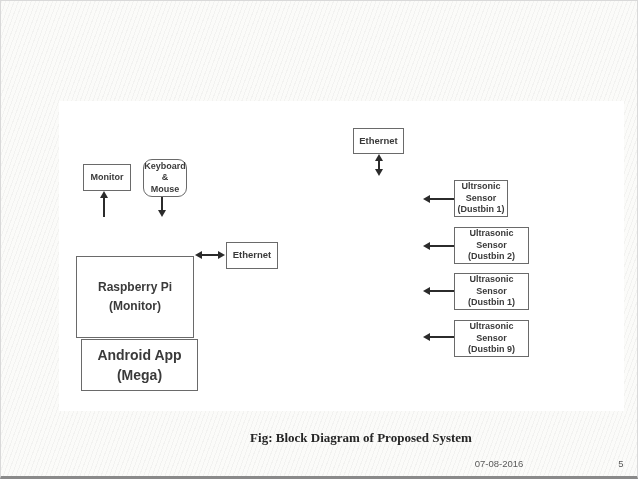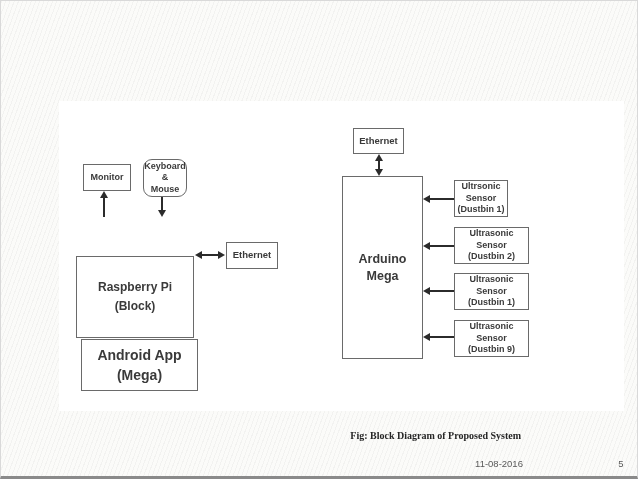--- a/index.html
+++ b/index.html
@@ -28,22 +28,22 @@
     display:flex;flex-direction:column;align-items:center;justify-content:center;
     text-align:center;color:#3a3a3a;font-weight:bold;line-height:1.3;
   }
   .line{position:absolute;background:#2b2b2b;}
   .head{position:absolute;width:0;height:0;}
   .head.up{border-left:4px solid transparent;border-right:4px solid transparent;border-bottom:7px solid #2b2b2b;}
   .head.down{border-left:4px solid transparent;border-right:4px solid transparent;border-top:7px solid #2b2b2b;}
   .head.left{border-top:4px solid transparent;border-bottom:4px solid transparent;border-right:7px solid #2b2b2b;}
   .head.right{border-top:4px solid transparent;border-bottom:4px solid transparent;border-left:7px solid #2b2b2b;}
   .caption{
-    position:absolute;top:429px;left:200px;width:320px;text-align:right;
-    font-family:"Liberation Serif",serif;font-weight:700;font-size:10px;color:#262626;
+    position:absolute;top:429px;left:200px;width:320px;text-align:center;
+    font-family:"Liberation Serif",serif;font-weight:700;font-size:13px;color:#262626;
   }
   .footer-date{
     position:absolute;top:457px;left:440px;width:116px;text-align:center;
     font-size:9.5px;color:#595959;
   }
   .footer-page{
     position:absolute;top:457px;right:6px;width:20px;text-align:center;
     font-size:9.5px;color:#595959;
   }
 </style>
@@ -60,39 +60,36 @@
     </div>
 
     <div class="box" style="left:84px;top:58px;width:44px;height:38px;font-size:9px;line-height:1.25;border-radius:9px;">
       <span>Keyboard</span>
       <span>&amp;</span>
       <span>Mouse</span>
     </div>
 
     <div class="box" style="left:17px;top:116px;width:118px;height:82px;font-size:12px;line-height:1.55;margin-top:39px;">
       <span>Raspberry Pi</span>
-      <span>(Block)</span>
+      <span>(Monitor)</span>
     </div>
 
     <div class="box" style="left:167px;top:141px;width:52px;height:27px;font-size:9.5px;">
       <span>Ethernet</span>
     </div>
 
     <div class="box" style="left:22px;top:238px;width:117px;height:52px;font-size:14px;line-height:1.45;">
       <span>Android App</span>
       <span>(Mega)</span>
     </div>
 
     <div class="box" style="left:294px;top:27px;width:51px;height:26px;font-size:9.5px;">
       <span>Ethernet</span>
     </div>
 
-    <div class="box" style="left:283px;top:75px;width:81px;height:183px;font-size:12.5px;">
-      <span>Arduino Mega</span>
-    </div>
 
     <div class="box" style="left:395px;top:79px;width:54px;height:37px;font-size:9px;">
       <span>Ultrsonic Sensor</span>
       <span>(Dustbin 1)</span>
     </div>
 
     <div class="box" style="left:395px;top:126px;width:75px;height:37px;font-size:9px;">
       <span>Ultrasonic Sensor</span>
       <span>(Dustbin 2)</span>
     </div>
@@ -143,16 +140,16 @@
     </div>
     <div>
       <div class="head left" style="left:364px;top:232px;"></div>
       <div class="line" style="left:370px;top:235px;width:25px;height:2px;"></div>
     </div>
 
   </div>
 
   <div class="caption">Fig: Block Diagram of Proposed System</div>
 
-  <div class="footer-date">11-08-2016</div>
+  <div class="footer-date">07-08-2016</div>
   <div class="footer-page">5</div>
 
 </div>
 
 </body></html>

